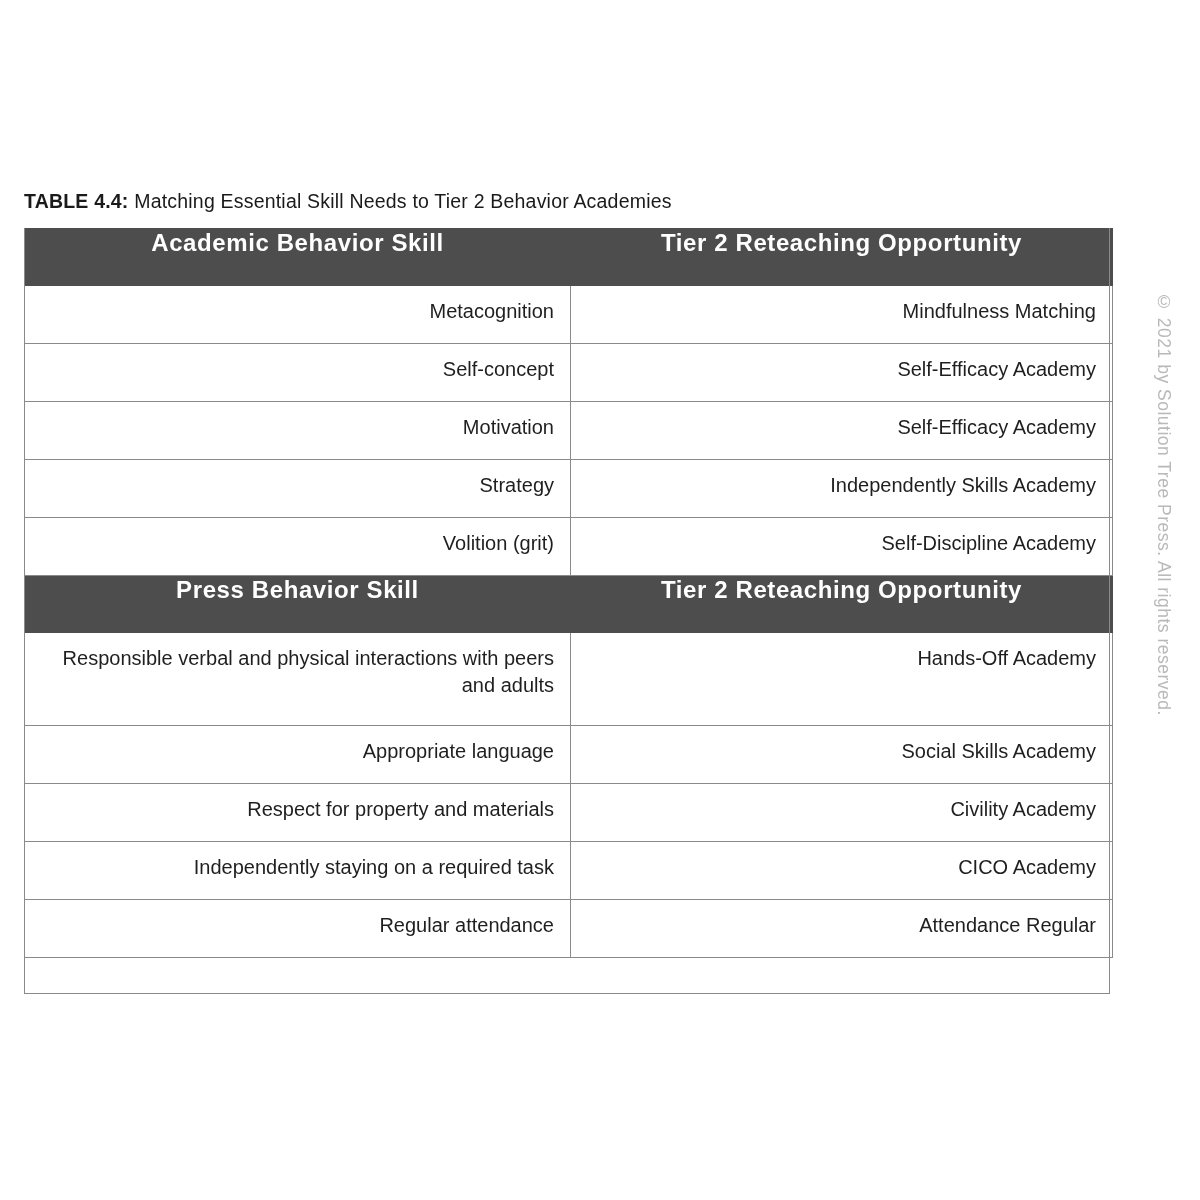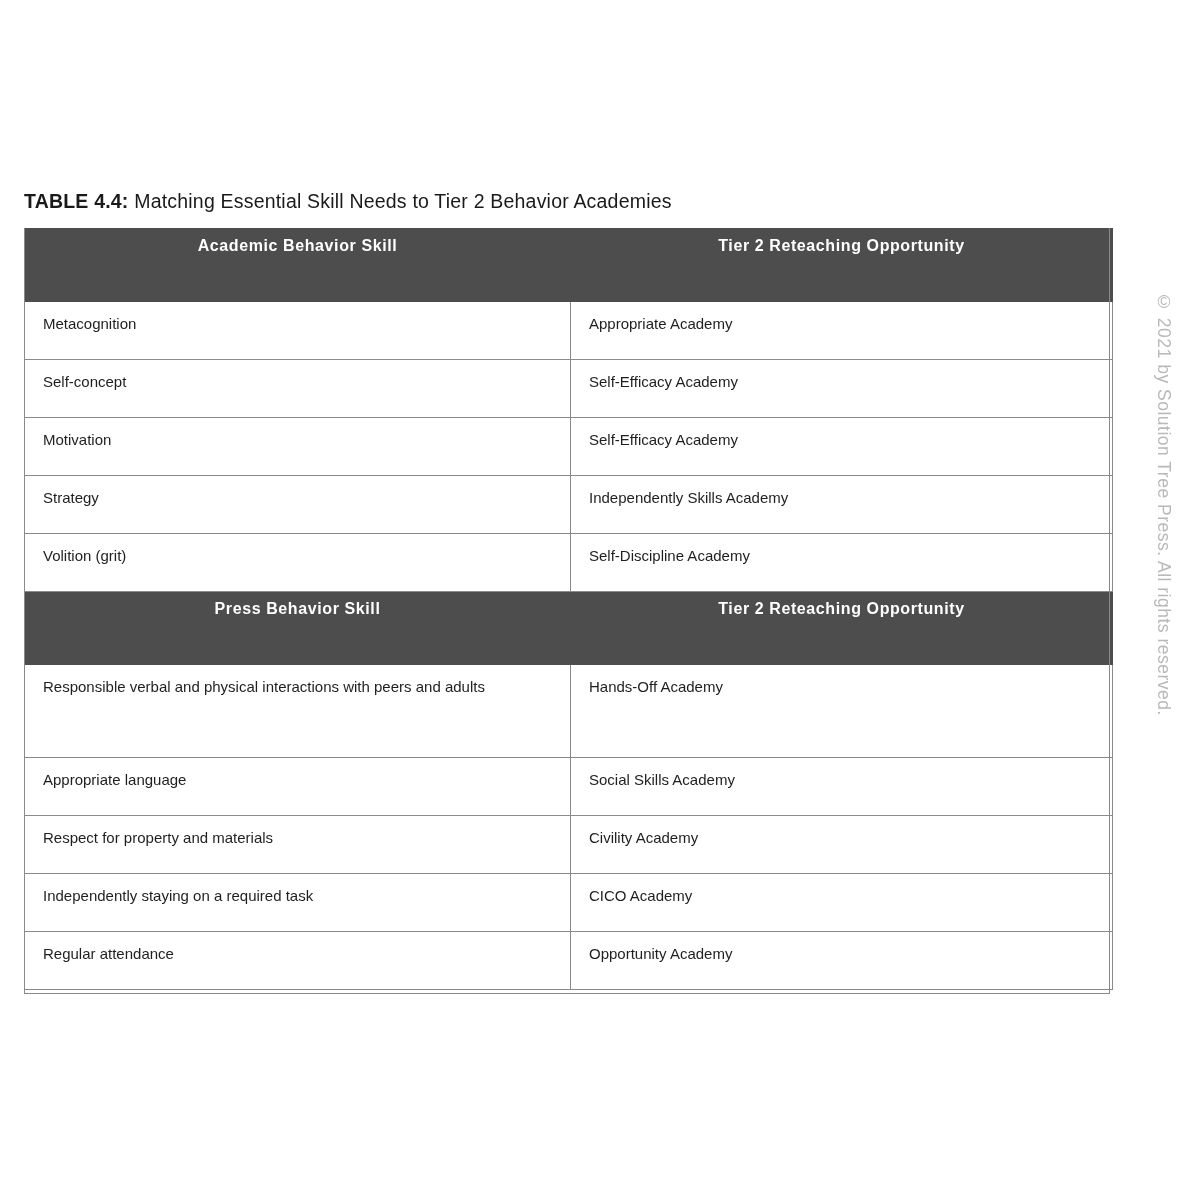--- a/index.html
+++ b/index.html
@@ -47,35 +47,36 @@
   }
   table.skills col.c1 { width: 546px; }
   table.skills col.c2 { width: 542px; }
   table.skills th, table.skills td {
     border: 1px solid #8a8a8a;
     vertical-align: top;
   }
   table.skills th {
     background: #4d4d4d;
     color: #ffffff;
-    font-size: 16px;
+    font-size: 24px;
     font-weight: bold;
     letter-spacing: 0.6px;
     text-align: center;
     height: 56px;
-    padding: 8px 10px;
+    padding: 0 10px;
     border-color: #4d4d4d;
   }
   table.skills td {
-    font-size: 15px;
+    font-size: 20px;
     font-weight: normal;
     color: #1f1f1f;
     padding: 12px 16px 12px 18px;
     height: 33px;
     line-height: 1.35;
+    text-align: right;
   }
   table.skills tr.tall td {
     height: 68px;
   }
   .frame-bottom {
     position: absolute;
     left: 24px;
     top: 228px;
     width: 1086px;
     height: 766px;
@@ -112,21 +113,21 @@
       <col class="c1">
       <col class="c2">
     </colgroup>
     <tbody>
       <tr>
         <th>Academic Behavior Skill</th>
         <th>Tier 2 Reteaching Opportunity</th>
       </tr>
       <tr>
         <td>Metacognition</td>
-        <td>Appropriate Academy</td>
+        <td>Mindfulness Matching</td>
       </tr>
       <tr>
         <td>Self-concept</td>
         <td>Self-Efficacy Academy</td>
       </tr>
       <tr>
         <td>Motivation</td>
         <td>Self-Efficacy Academy</td>
       </tr>
       <tr>
@@ -153,21 +154,21 @@
       <tr>
         <td>Respect for property and materials</td>
         <td>Civility Academy</td>
       </tr>
       <tr>
         <td>Independently staying on a required task</td>
         <td>CICO Academy</td>
       </tr>
       <tr>
         <td>Regular attendance</td>
-        <td>Opportunity Academy</td>
+        <td>Attendance Regular</td>
       </tr>
     </tbody>
   </table>
 
   <div class="frame-bottom"></div>
 
   <div class="copyright">© 2021 by Solution Tree Press. All rights reserved.</div>
 
 </div>
 

